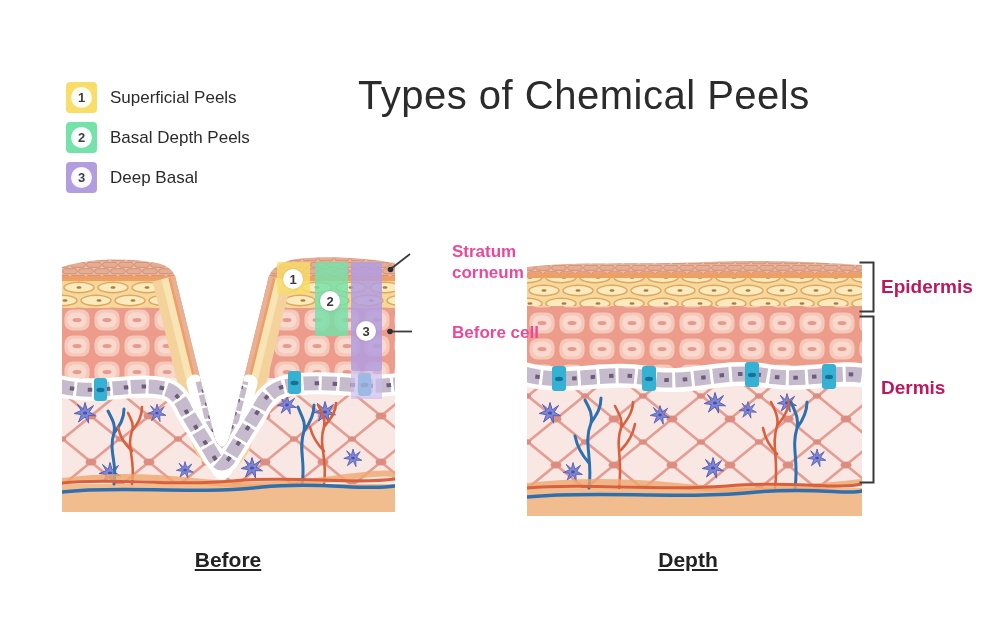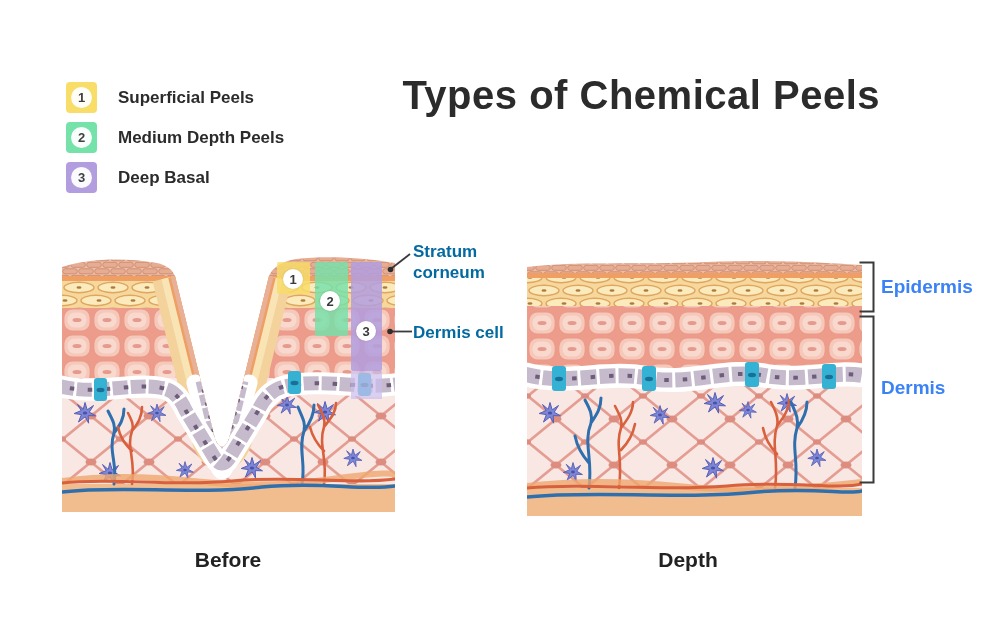--- a/index.html
+++ b/index.html
@@ -1,36 +1,36 @@
 <!DOCTYPE html>
 <html><head>
 <meta charset="utf-8">
 <style>
   html,body{margin:0;padding:0;background:#ffffff;}
   #stage{position:relative;width:1000px;height:618px;background:#ffffff;overflow:hidden;
          font-family:"Liberation Sans","DejaVu Sans",sans-serif;}
   .abs{position:absolute;}
   
-  .title{left:358px;top:73px;width:522px;text-align:right;font-size:40px;font-weight:700;
+  .title{left:358px;top:73px;width:522px;text-align:left;font-size:40px;font-weight:400;
          color:#2b2b2b;letter-spacing:.5px;}
   
   .legend{left:66px;top:82px;}
   .legend-row{display:flex;align-items:center;height:31px;margin-bottom:9px;}
   .swatch{width:31px;height:31px;border-radius:4px;display:flex;align-items:center;justify-content:center;}
   .swatch .num{width:21px;height:21px;border-radius:50%;background:rgba(255,255,255,.95);
                font-size:13px;font-weight:700;color:#3f3f3f;display:flex;align-items:center;justify-content:center;}
-  .legend-label{margin-left:21px;font-size:17px;font-weight:700;color:#2b2b2b;white-space:nowrap;}
+  .legend-label{margin-left:13px;font-size:17px;font-weight:400;color:#2b2b2b;white-space:nowrap;}
   
   .badge{width:20px;height:20px;border-radius:50%;background:#ffffff;color:#3a3a3a;
          font-size:13px;font-weight:700;display:flex;align-items:center;justify-content:center;
          box-shadow:0 0 2px rgba(0,0,0,.15);}
   
-  .ann{font-size:17px;font-weight:600;color:#0369a1;line-height:21px;white-space:nowrap;}
-  .side{font-size:19px;font-weight:600;color:#3b82f6;white-space:nowrap;}
-  .caption{width:140px;text-align:center;font-size:21px;font-weight:600;color:#222222;}
+  .ann{font-size:17px;font-weight:600;color:#ec4899;line-height:21px;white-space:nowrap;margin-left:39px;}
+  .side{font-size:19px;font-weight:600;color:#be185d;white-space:nowrap;}
+  .caption{width:140px;text-align:center;font-size:21px;font-weight:600;color:#222222;text-decoration:underline;}
   svg{display:block;}
 </style>
 </head>
 <body>
 
 <div id="stage">
 
   <svg class="abs" style="left:0;top:0" width="1000" height="618" viewBox="0 0 1000 618">
     <defs>
       <pattern id="p-brick" width="16" height="13" patternUnits="userSpaceOnUse">
@@ -211,38 +211,38 @@
     <div class="legend-row">
       <div class="swatch" style="background-color: rgb(248, 221, 105);">
         <div class="num">1</div>
       </div>
       <div class="legend-label">Superficial Peels</div>
     </div>
     <div class="legend-row">
       <div class="swatch" style="background-color: rgb(116, 226, 169);">
         <div class="num">2</div>
       </div>
-      <div class="legend-label">Medium Depth Peels</div>
+      <div class="legend-label">Basal Depth Peels</div>
     </div>
     <div class="legend-row">
       <div class="swatch" style="background-color: rgb(178, 157, 223);">
         <div class="num">3</div>
       </div>
       <div class="legend-label">Deep Basal</div>
     </div>
   </div>
 
   <div class="abs badge" style="left:283px;top:269px">1</div>
   <div class="abs badge" style="left:320px;top:291px">2</div>
   <div class="abs badge" style="left:356px;top:321px">3</div>
 
   <div class="abs ann" style="left:413px;top:241px">
     <div>Stratum</div>
     <div>corneum</div>
   </div>
-  <div class="abs ann" style="left:413px;top:322px">Dermis cell</div>
+  <div class="abs ann" style="left:413px;top:322px">Before cell</div>
   <div class="abs side" style="left:881px;top:276px">Epidermis</div>
   <div class="abs side" style="left:881px;top:377px">Dermis</div>
 
   <div class="abs caption" style="left:158px;top:548px">Before</div>
   <div class="abs caption" style="left:618px;top:548px">Depth</div>
 
 </div>
 
 </body></html>

